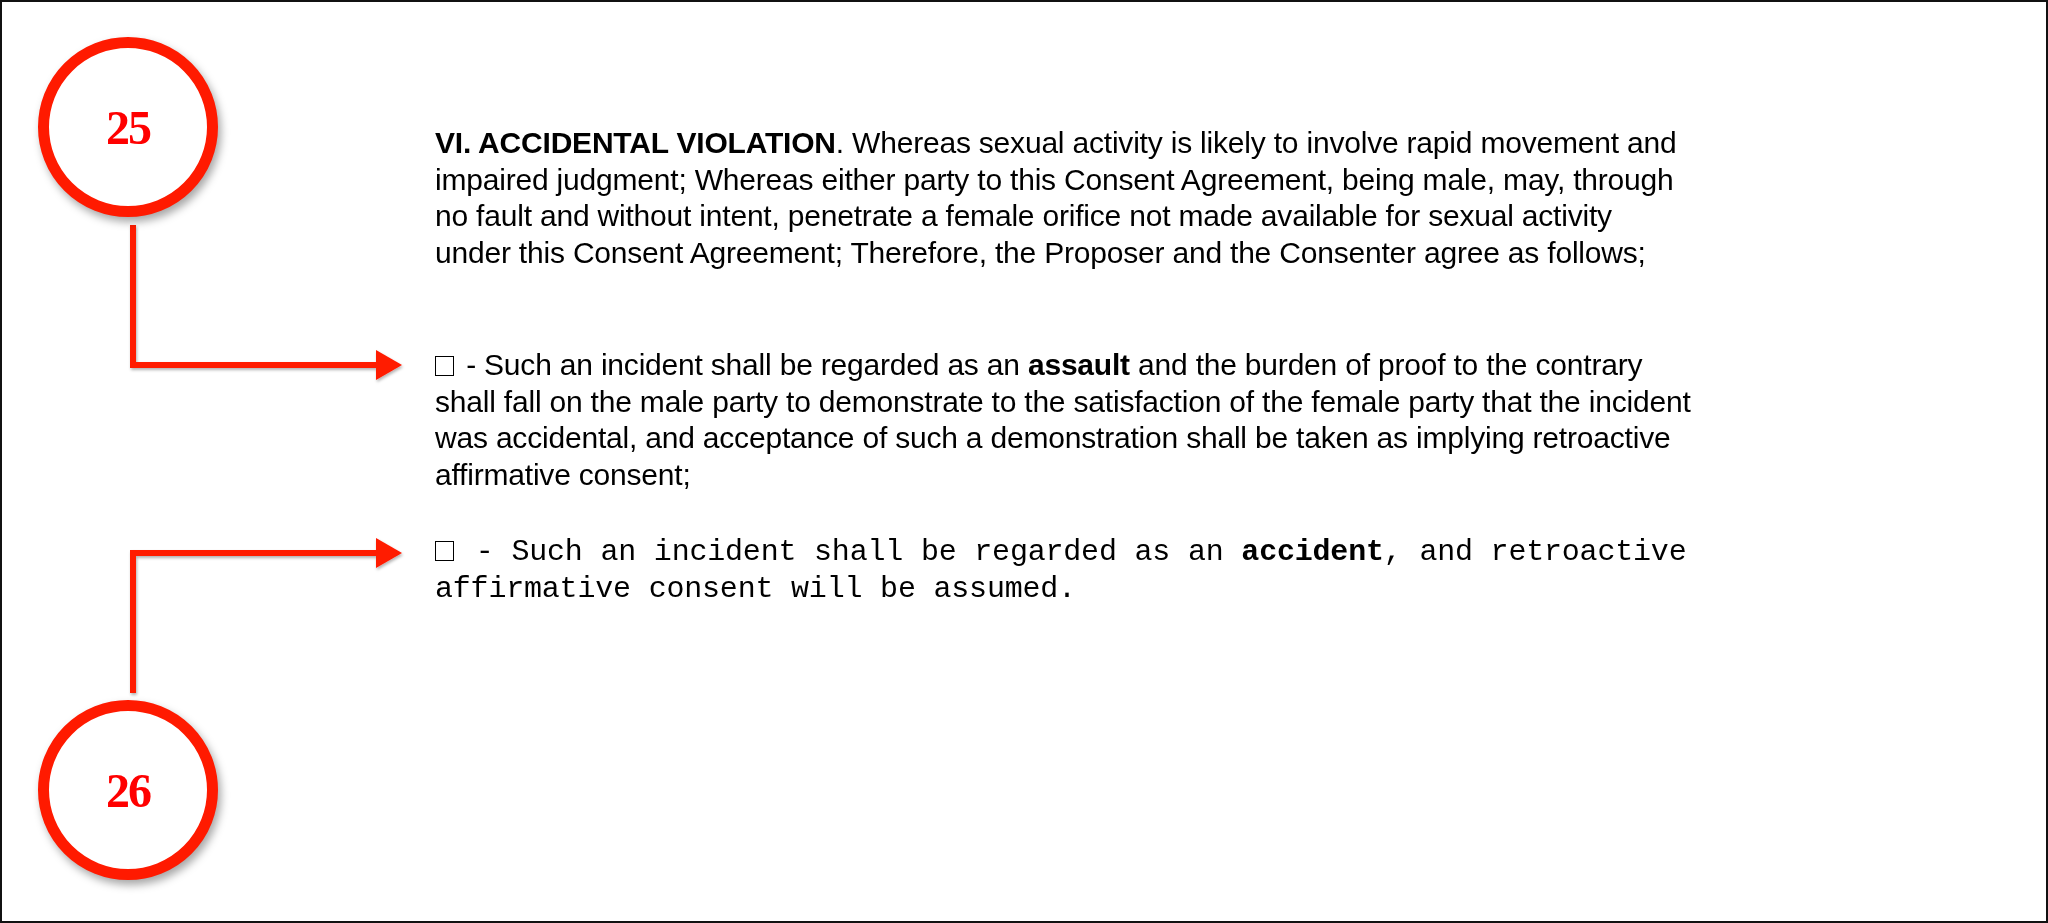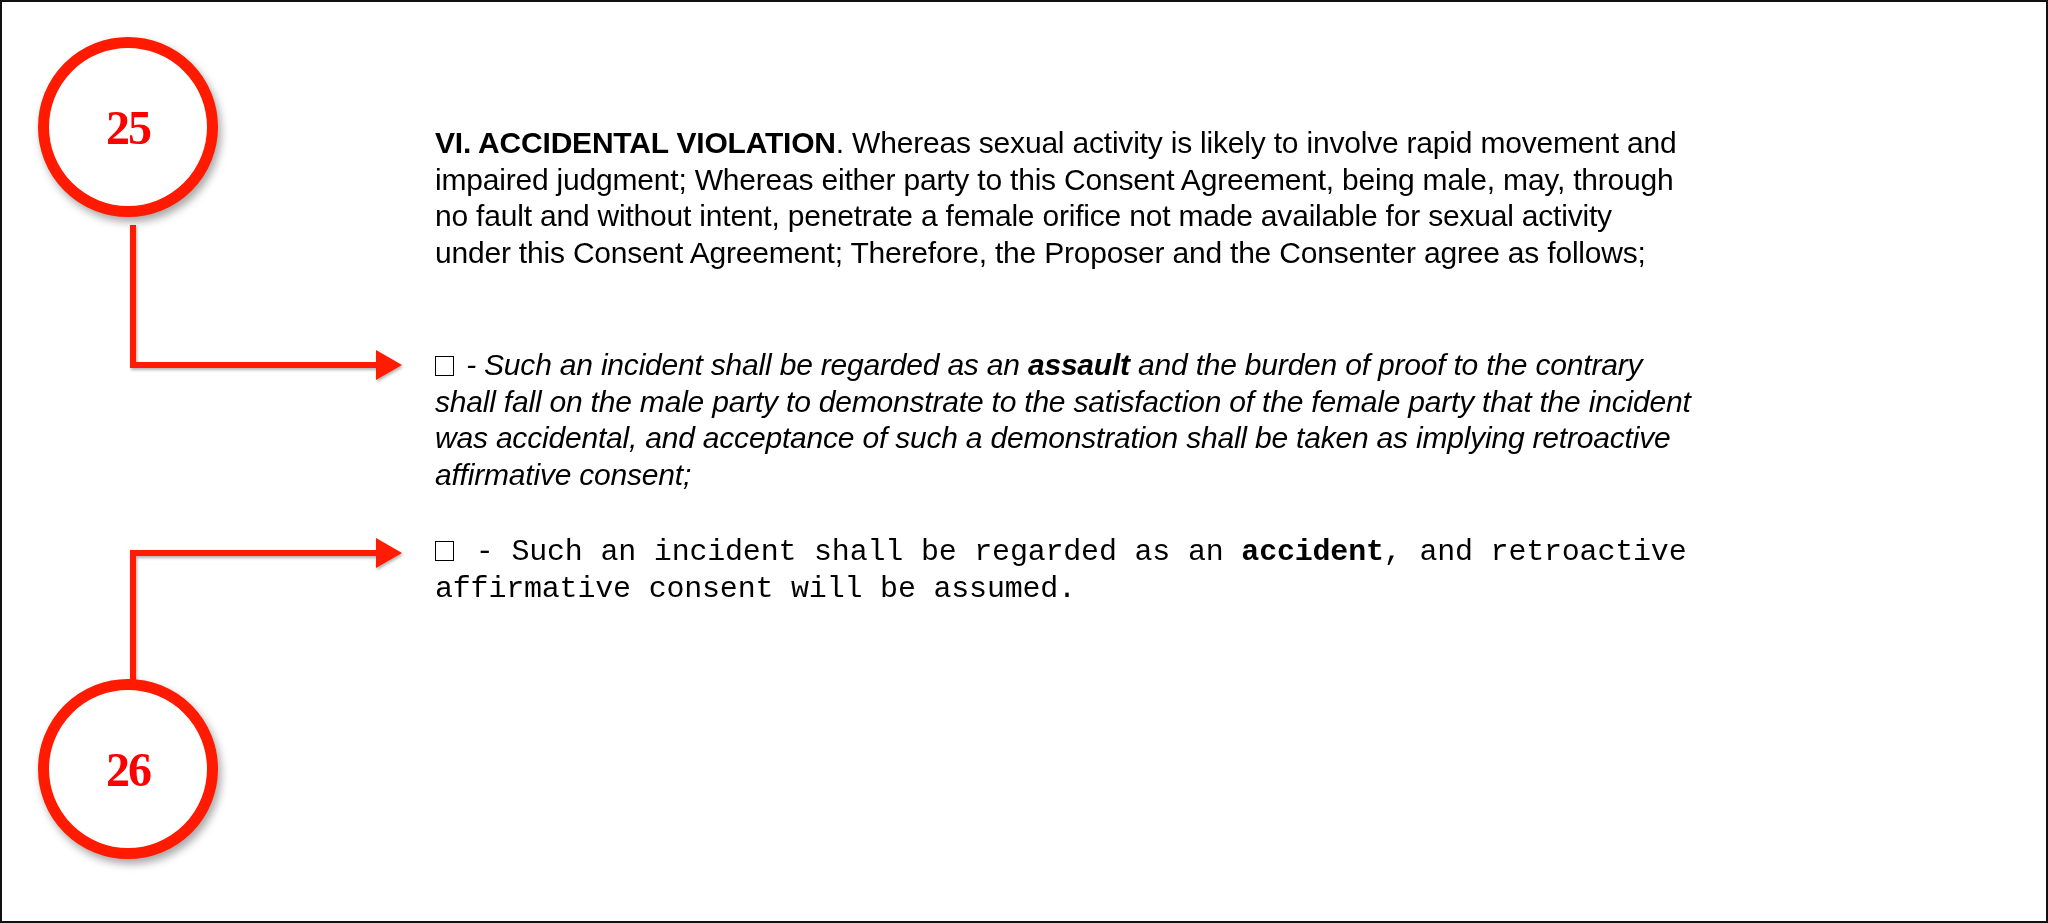--- a/index.html
+++ b/index.html
@@ -15,28 +15,28 @@
     position: absolute; width: 180px; height: 180px; border-radius: 50%;
     border: 11px solid #ff1a00; background: #fff; box-sizing: border-box;
     box-shadow: 3px 5px 8px rgba(0,0,0,0.35);
     display: flex; align-items: center; justify-content: center;
   }
   .callout span {
     font-family: Liberation Serif, serif; font-weight: bold; font-size: 48px; color: #ff0000;
     letter-spacing: -2px;
   }
   .c25 { left: 38px; top: 37px; }
-  .c26 { left: 38px; top: 679px; }
+  .c26 { left: 38px; top: 700px; }
   svg.connectors { position: absolute; left: 0; top: 0; }
   .text-block {
     position: absolute; left: 411px; width: 1260px;
     font-size: 30px; line-height: 36.5px; letter-spacing: -0.2px; margin-left: 24px;
   }
   .para-intro { top: 125px; }
-  .option-1 { top: 347px; font-style: italic; }
+  .option-1 { top: 347px; }
   .option-2 { top: 534px; font-family: Liberation Mono, monospace; }
   .text-block p { margin: 0; }
   b { font-weight: bold; }
   .checkbox {
     display: inline-block; width: 19px; height: 20px; border: 1.5px solid #000;
     vertical-align: -1px; box-sizing: border-box; margin-right: 4px;
   }
 </style>
 </head>
 <body>

